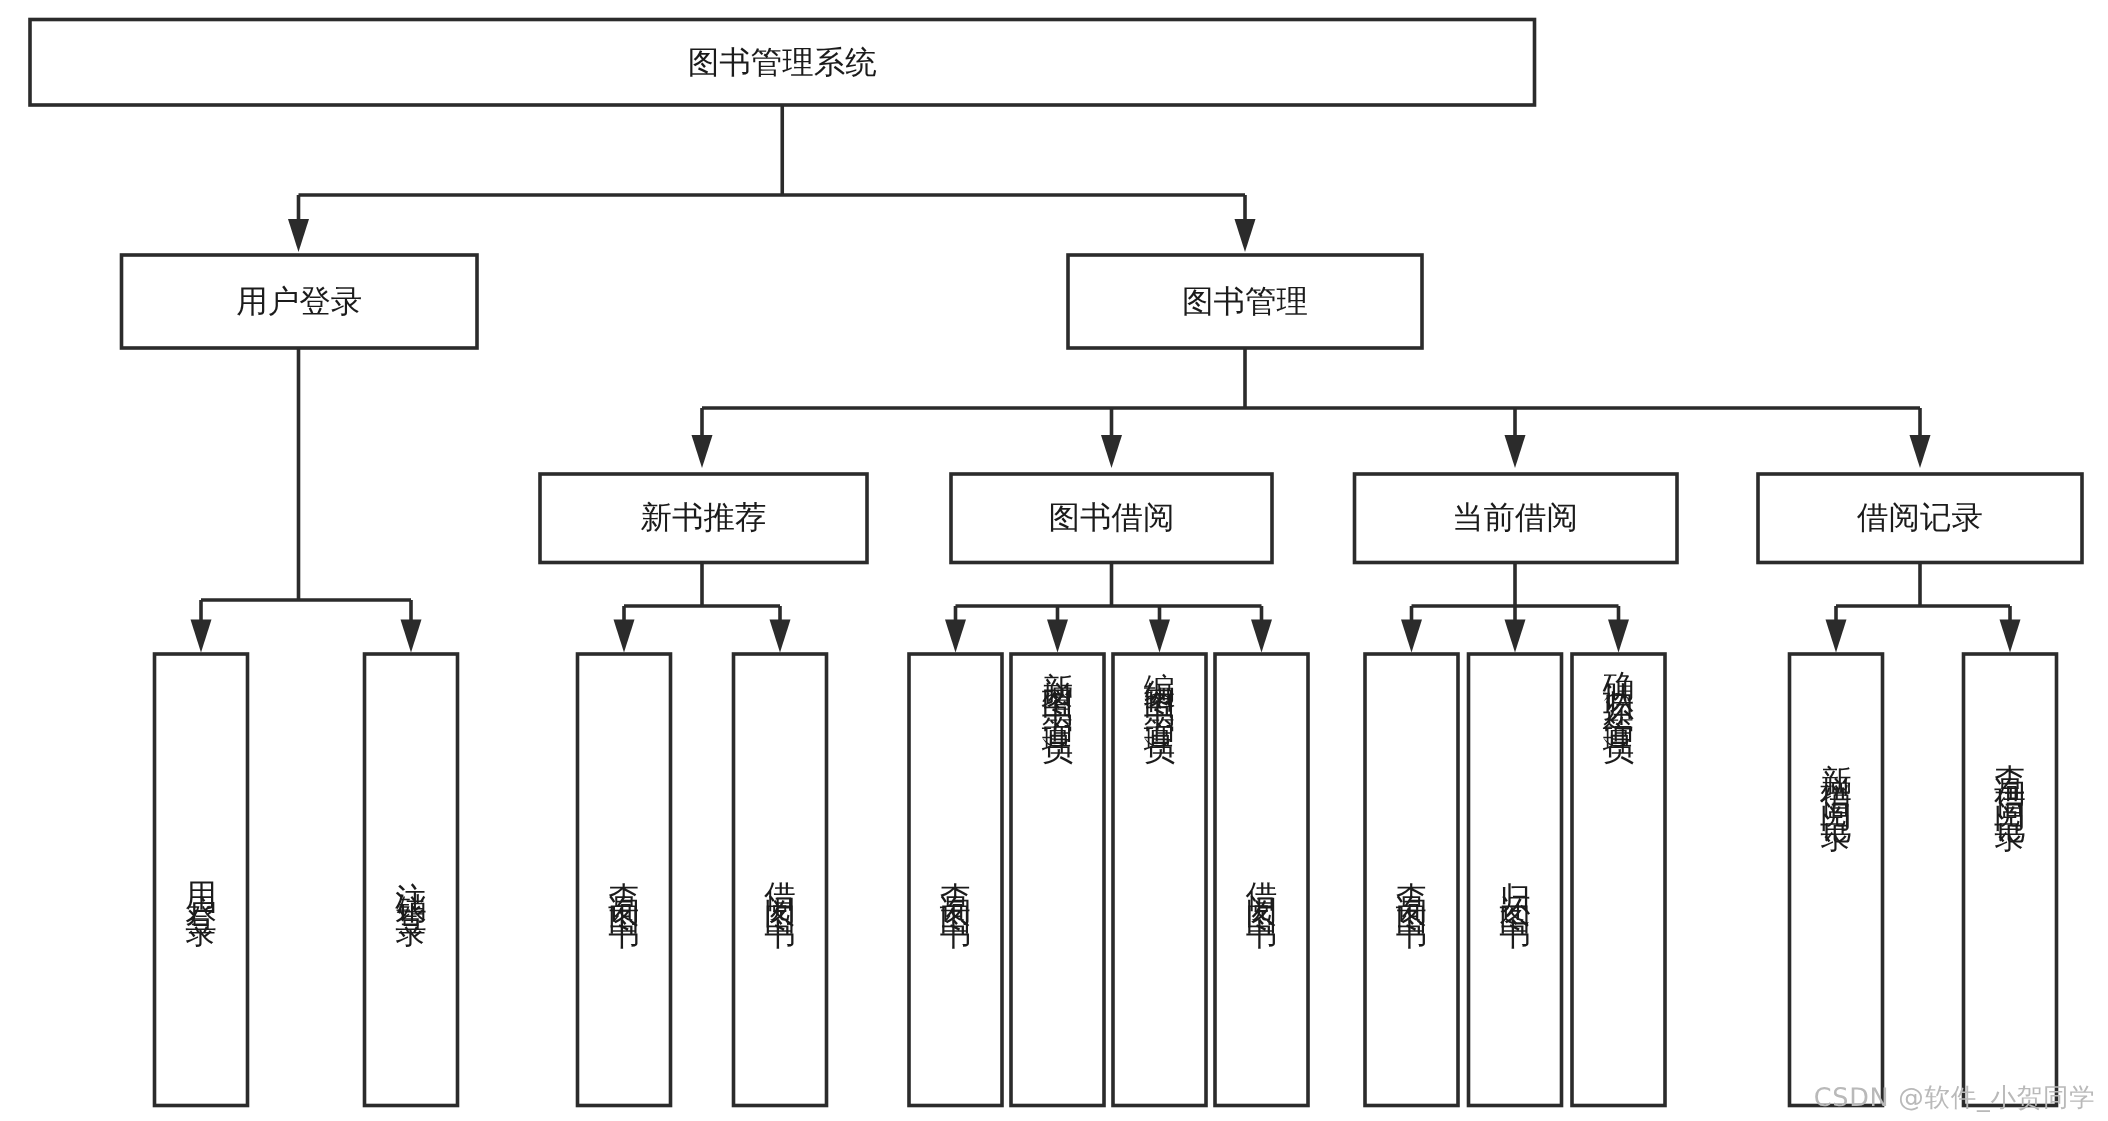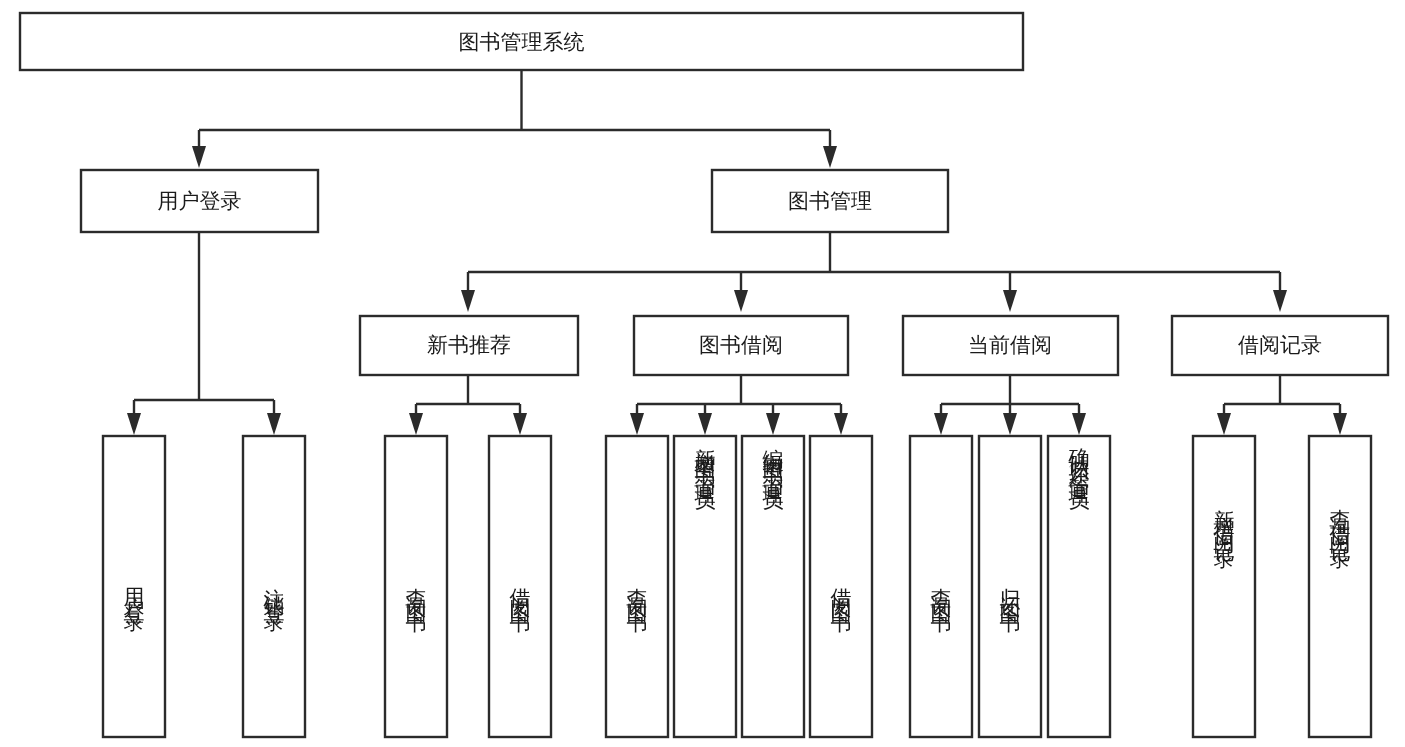--- a/index.html
+++ b/index.html
@@ -235,14 +235,15 @@
       <text class="node-label-v" x="1224" y="516" writing-mode="tb" glyph-orientation-vertical="0" style="letter-spacing:8px">新增借阅记录</text>
     </g>
 
     <g>
       <rect class="node-box" x="1309" y="436" width="62" height="301"></rect>
       <text class="node-label-v" x="1340" y="516" writing-mode="tb" glyph-orientation-vertical="0" style="letter-spacing:8px">查询借阅记录</text>
     </g>
 
   </svg>
 
+  <div class="watermark">CSDN @软件_小贺同学</div>
 
 </div>
 
 </body></html>

